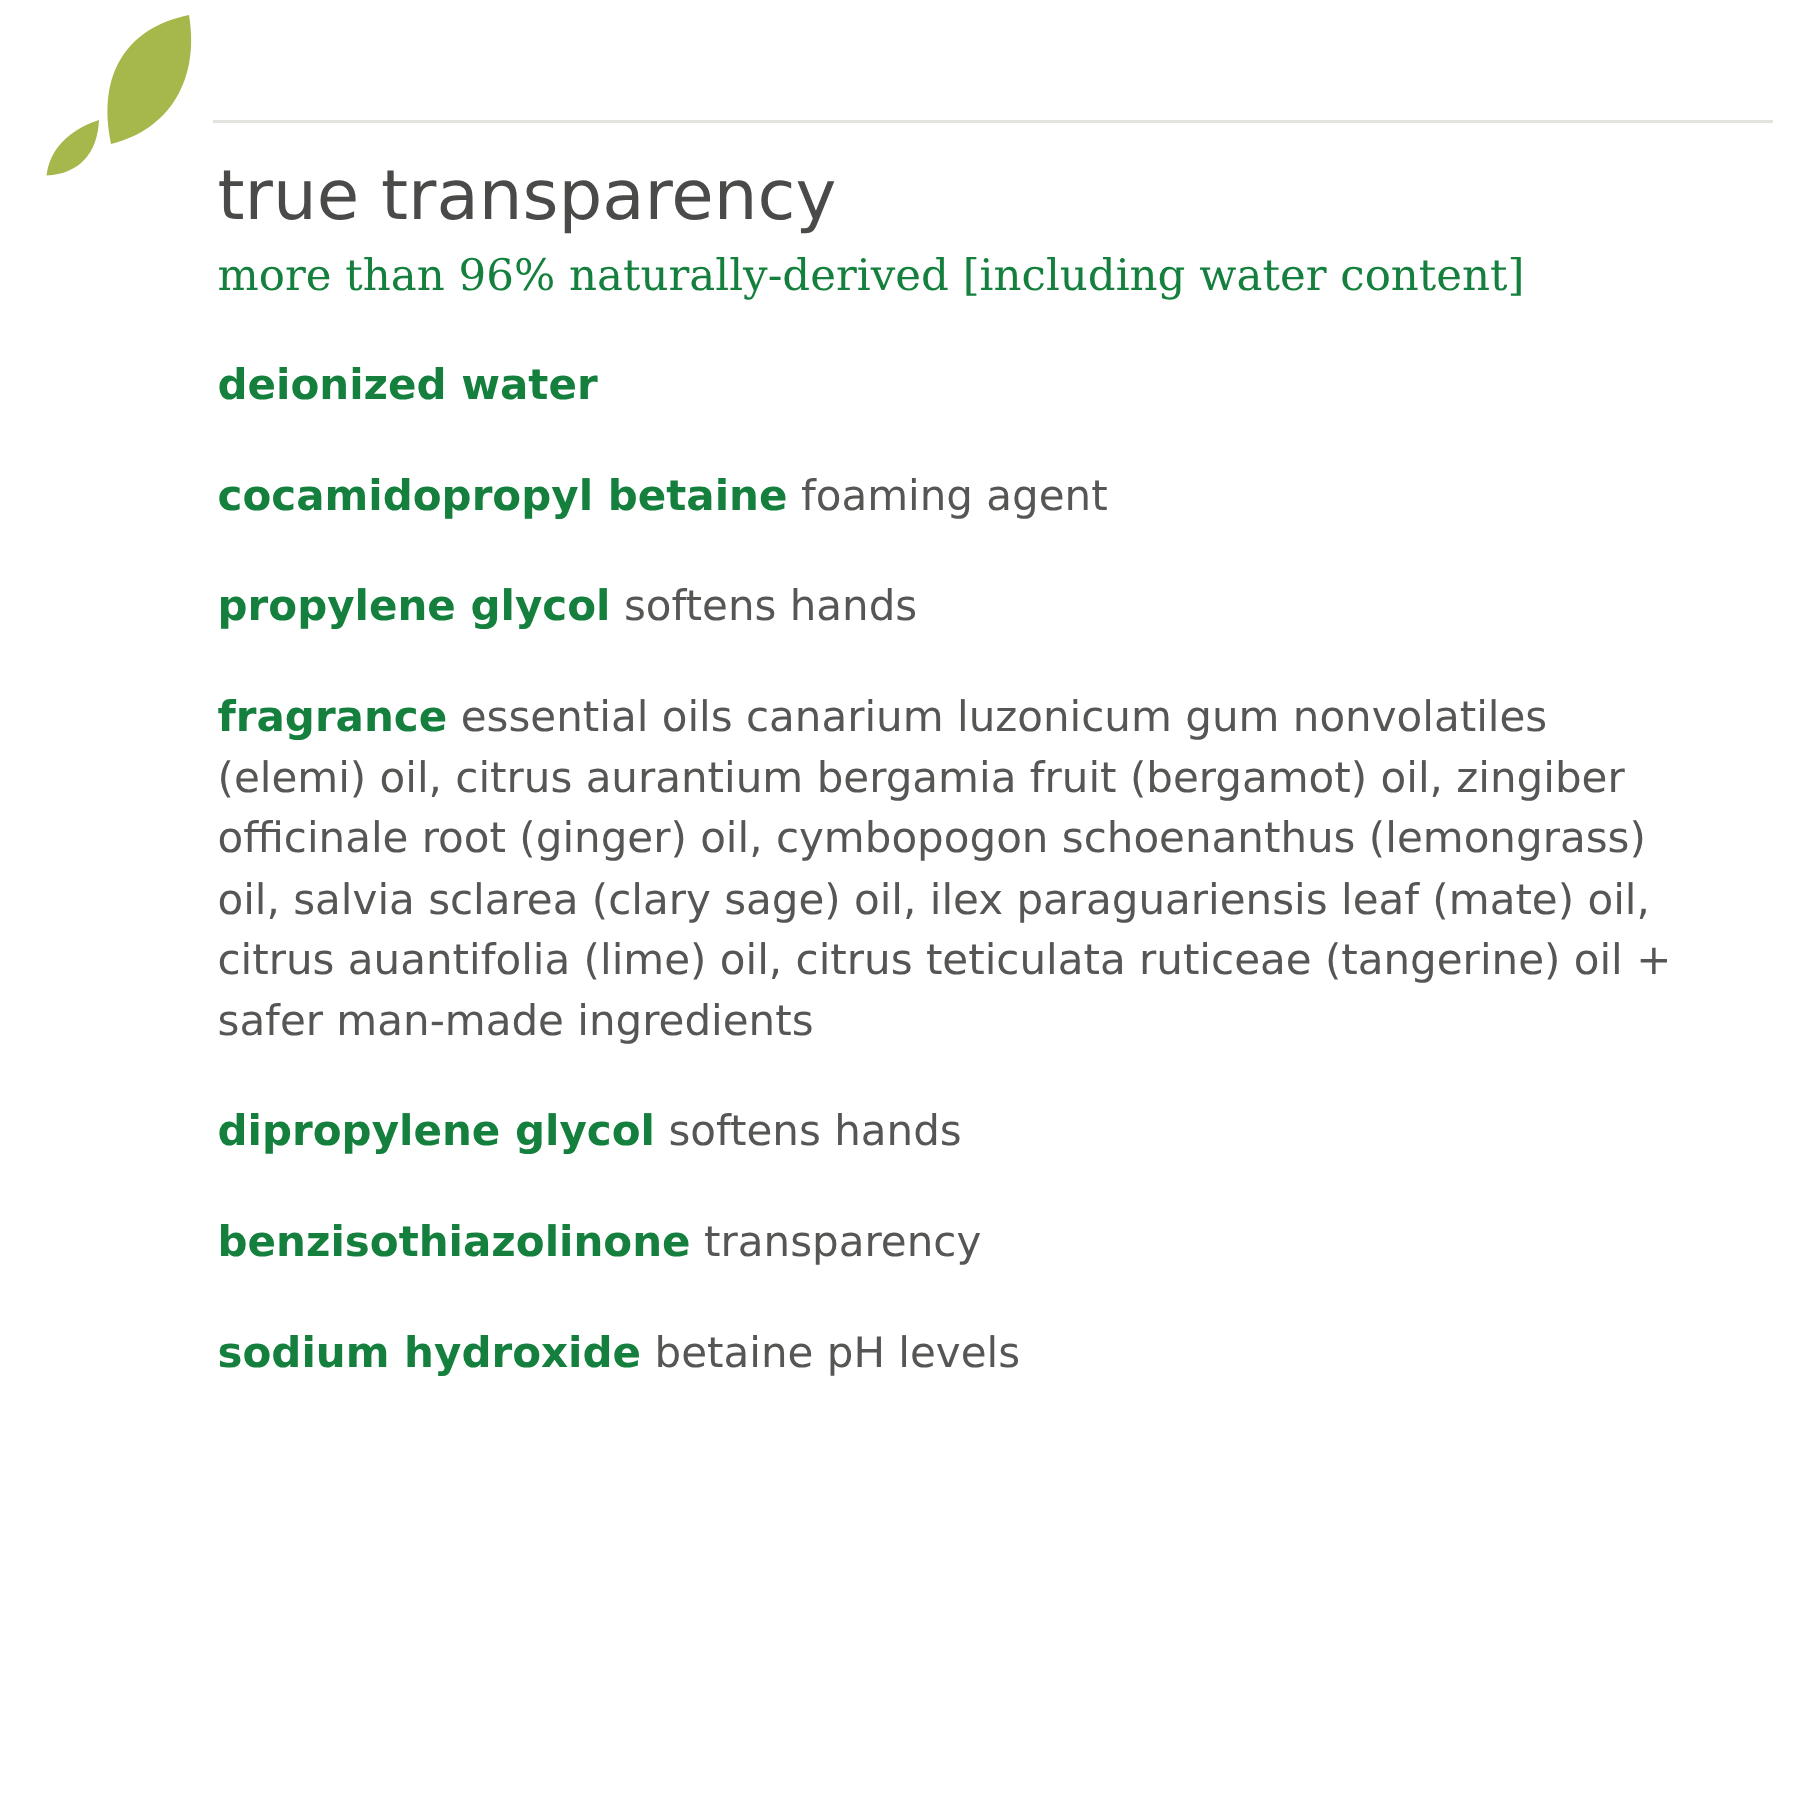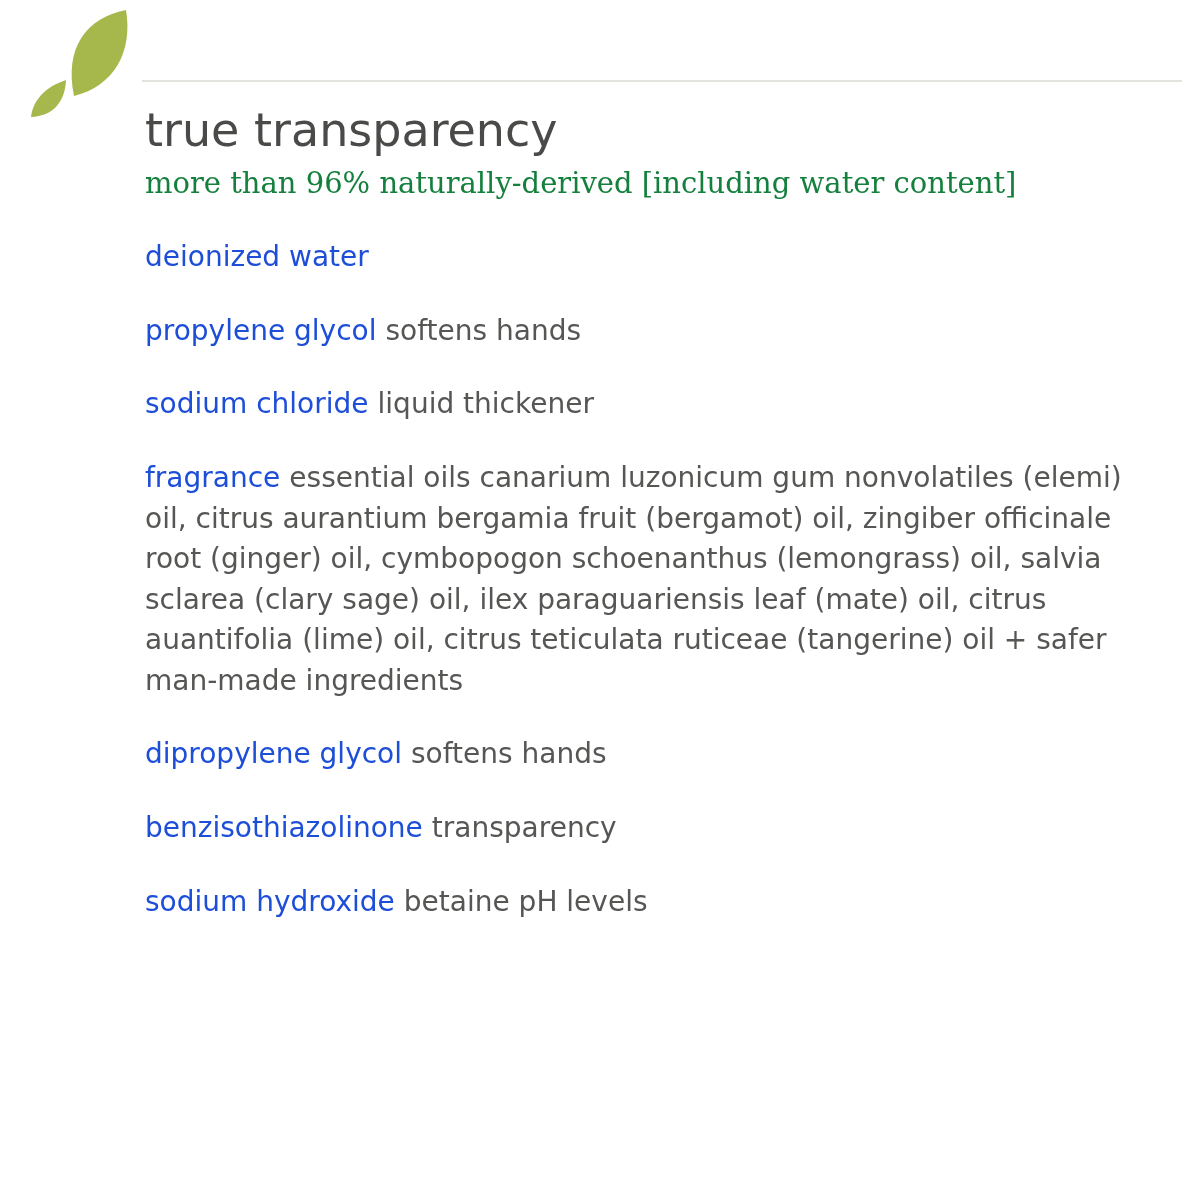--- a/index.html
+++ b/index.html
@@ -58,22 +58,22 @@
     color: #15803d;
   }
   .ingredient-list { margin: 0; padding: 0; }
   .ingredient {
     margin: 0 0 33px 0;
     font-size: 28px;
     line-height: 1.45;
     color: #565654;
   }
   .ingredient .name {
-    font-weight: 400;
-    color: #1d4ed8;
+    font-weight: 700;
+    color: #15803d;
     margin-right: 9px;
   }
 </style>
 </head>
 <body>
 
 <div class="canvas">
 
   <span class="leaf-logo">
     <svg viewBox="0 0 110 115" width="110" height="115" aria-hidden="true">
@@ -91,29 +91,29 @@
 
     <p class="page-tagline">more than 96% naturally-derived [including water content]</p>
 
     <div class="ingredient-list">
 
       <p class="ingredient">
         <span class="name">deionized water</span><span class="desc"></span>
       </p>
 
 
+      <p class="ingredient">
+        <span class="name">cocamidopropyl betaine</span><span class="desc">foaming agent</span>
+      </p>
 
 
       <p class="ingredient">
         <span class="name">propylene glycol</span><span class="desc">softens hands</span>
       </p>
 
-      <p class="ingredient">
-        <span class="name">sodium chloride</span><span class="desc">liquid thickener</span>
-      </p>
 
       <p class="ingredient">
         <span class="name">fragrance</span><span class="desc">essential oils canarium luzonicum gum nonvolatiles (elemi) oil, citrus aurantium bergamia fruit (bergamot) oil, zingiber officinale root (ginger) oil, cymbopogon schoenanthus (lemongrass) oil, salvia sclarea (clary sage) oil, ilex paraguariensis leaf (mate) oil, citrus auantifolia (lime) oil, citrus teticulata ruticeae (tangerine) oil + safer man-made ingredients</span>
       </p>
 
       <p class="ingredient">
         <span class="name">dipropylene glycol</span><span class="desc">softens hands</span>
       </p>
 
       <p class="ingredient">

